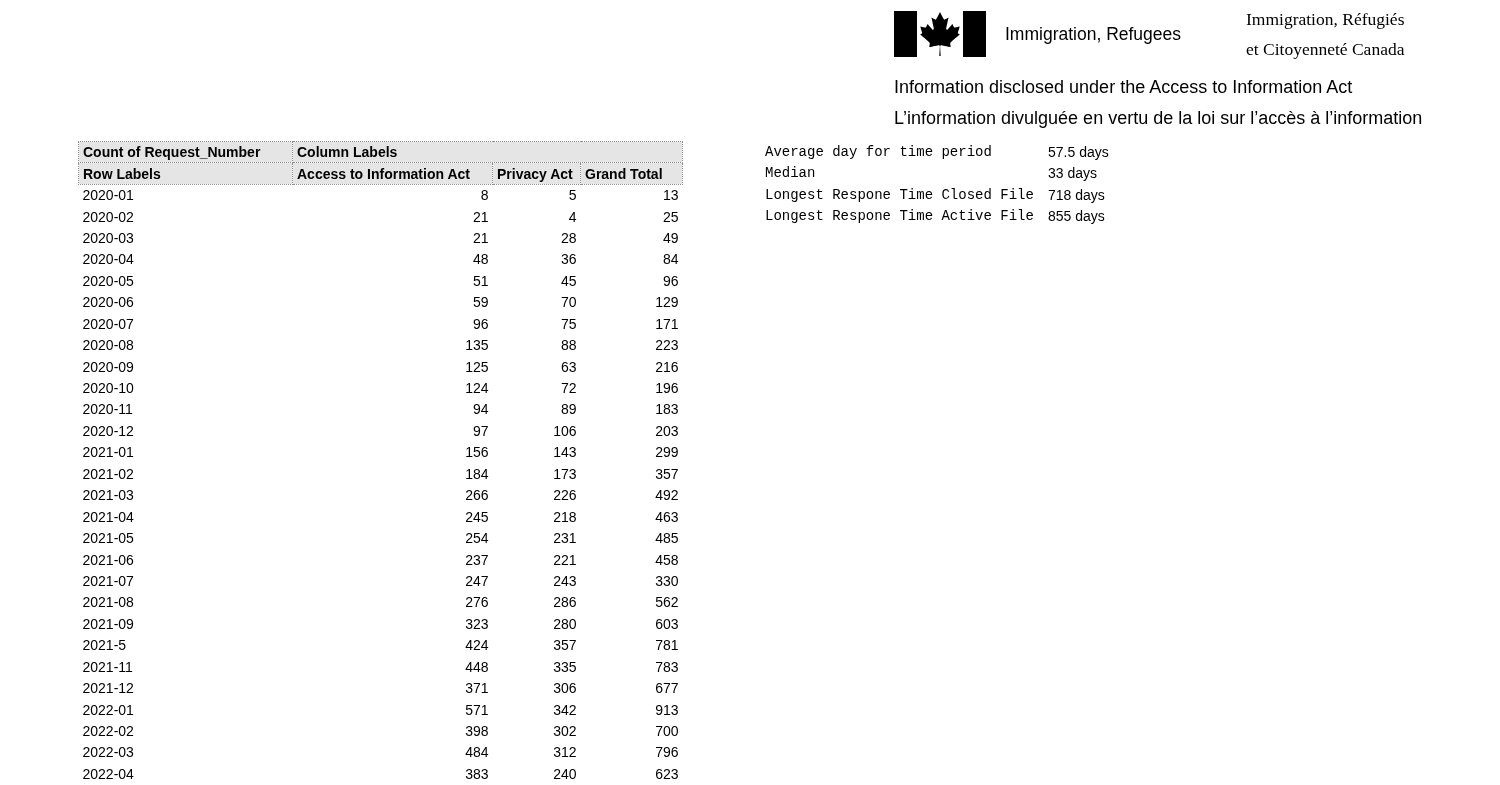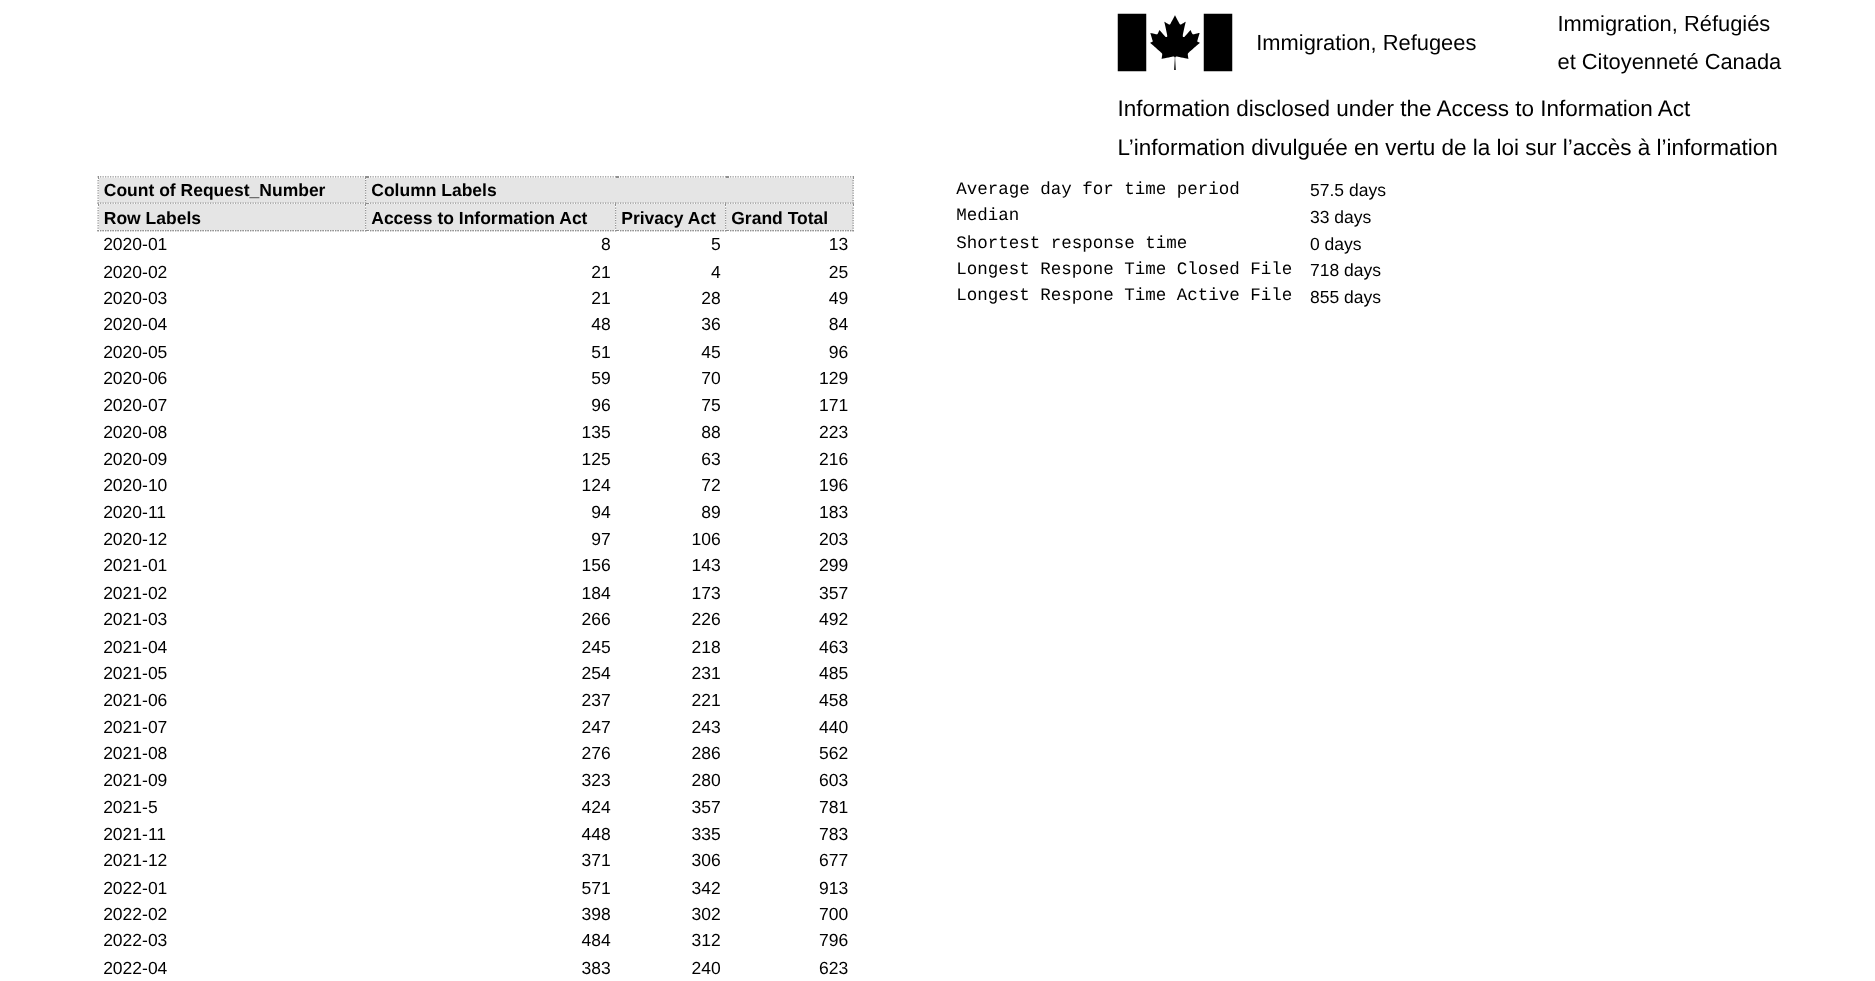--- a/index.html
+++ b/index.html
@@ -10,21 +10,21 @@
     font-family: "Liberation Sans", sans-serif;
     overflow: hidden;
     position: relative;
   }
 
   
   .gc-header { position: absolute; left: 894px; top: 4px; width: 600px; }
   .gc-sig { display: flex; align-items: center; }
   .gc-flag { width: 92px; height: 50px; display: block; flex: 0 0 auto; }
   .gc-dept { font-size: 17.5px; line-height: 30px; margin-left: 19px; width: 241px; }
-  .gc-dept-fr { margin-left: 0; width: auto; }
+  .gc-dept-fr { margin-left: 0; width: auto; font-family: Liberation Serif, serif; }
   .gc-disclosure { font-size: 18px; line-height: 22px; margin-top: 12px; }
   .gc-disclosure-fr { margin-top: 9px; }
 
   
   table.pivot {
     position: absolute; left: 78px; top: 141px;
     border-collapse: collapse;
     font-size: 14px;
     table-layout: fixed;
   }
@@ -203,21 +203,21 @@
       <tr>
         <td class="lbl">2021-06</td>
         <td class="num">237</td>
         <td class="num">221</td>
         <td class="num">458</td>
       </tr>
       <tr>
         <td class="lbl">2021-07</td>
         <td class="num">247</td>
         <td class="num">243</td>
-        <td class="num">440</td>
+        <td class="num">330</td>
       </tr>
       <tr>
         <td class="lbl">2021-08</td>
         <td class="num">276</td>
         <td class="num">286</td>
         <td class="num">562</td>
       </tr>
       <tr>
         <td class="lbl">2021-09</td>
         <td class="num">323</td>
@@ -272,24 +272,20 @@
 <div class="stats">
     <div class="srow">
       <div class="slabel">Average day for time period</div>
       <div class="svalue">57.5 days</div>
     </div>
     <div class="srow">
       <div class="slabel">Median</div>
       <div class="svalue">33 days</div>
     </div>
     <div class="srow">
-      <div class="slabel">Shortest response time</div>
-      <div class="svalue">0 days</div>
-    </div>
-    <div class="srow">
       <div class="slabel">Longest Respone Time Closed File</div>
       <div class="svalue">718 days</div>
     </div>
     <div class="srow">
       <div class="slabel">Longest Respone Time Active File</div>
       <div class="svalue">855 days</div>
     </div>
   </div>
 
 </body></html>

